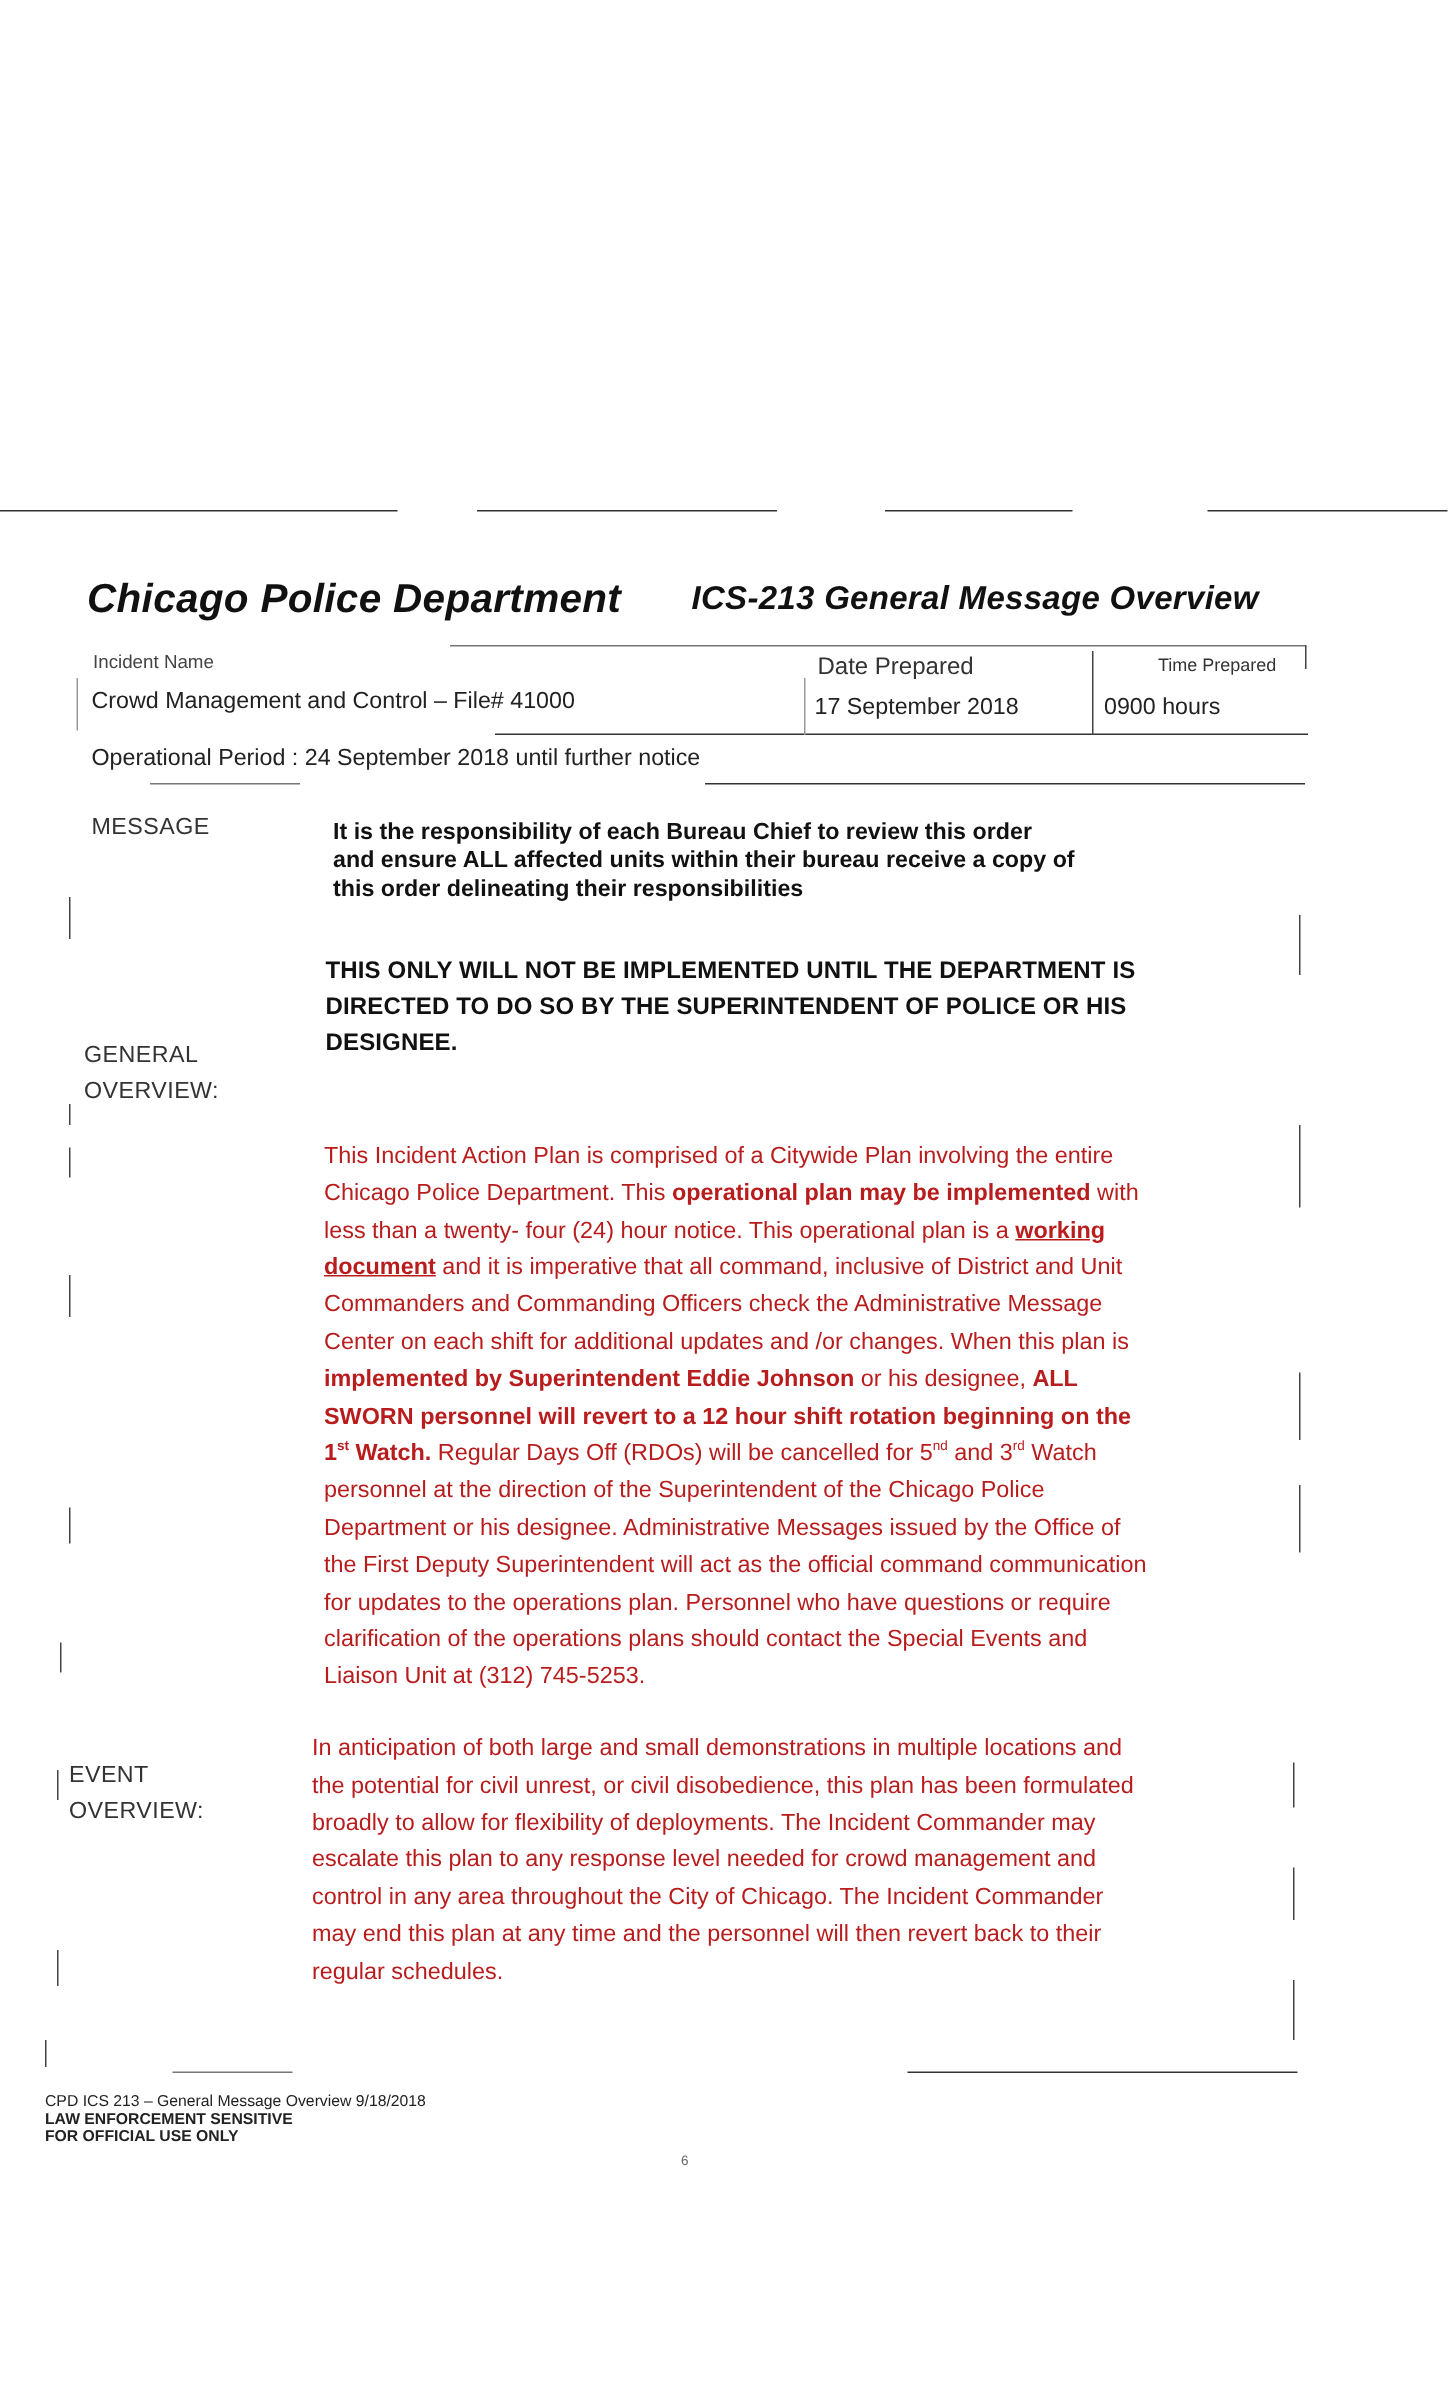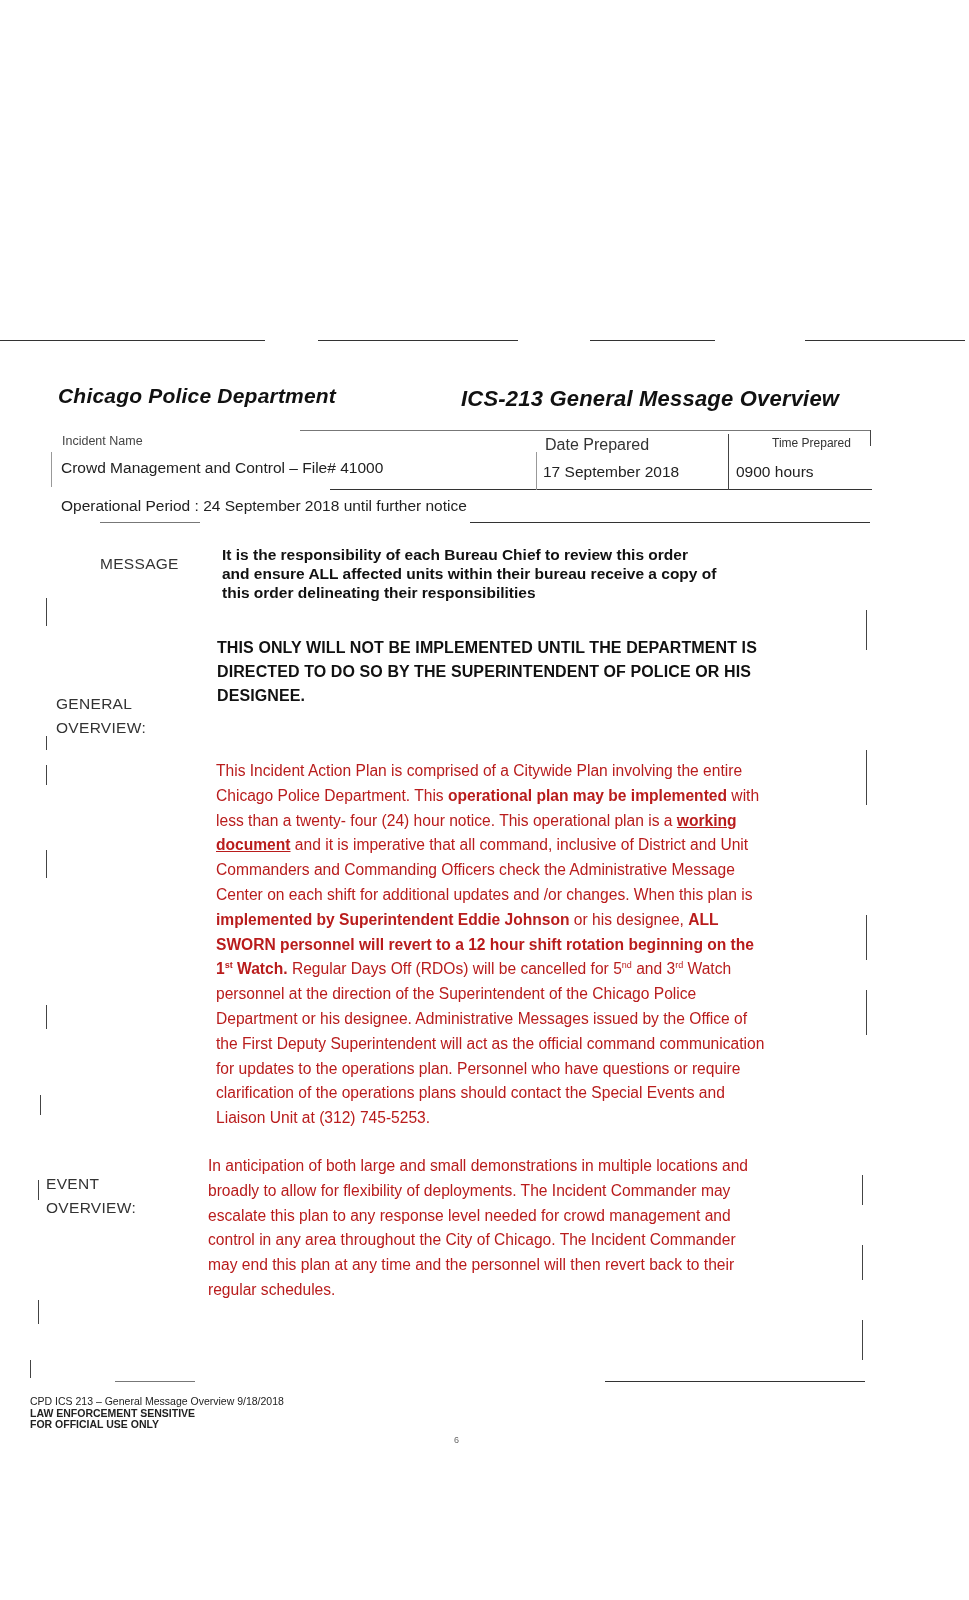--- a/index.html
+++ b/index.html
@@ -3,21 +3,21 @@
   <meta charset="utf-8">
   <style>
     html, body { margin: 0; padding: 0; background: #ffffff; }
     body { width: 969px; height: 1600px; position: relative; overflow: hidden;
            font-family: "Liberation Sans", sans-serif; color: #1a1a1a; }
     .abs { position: absolute; }
     .rule { position: absolute; height: 1px; background: #333; }
     .rule.thin { background: #777; }
     .vrule { position: absolute; width: 1px; background: #444; }
     .vrule.light { background: #999; }
-    .hdr-title { font-style: italic; font-weight: bold; font-size: 21px; color: #111; letter-spacing: 0.2px; }
+    .hdr-title { font-style: italic; font-weight: bold; font-size: 27px; color: #111; letter-spacing: 0.2px; }
     .small-label { font-size: 12.5px; color: #444; }
     .field-label { font-size: 15.5px; color: #333; }
     .field-val { font-size: 15.5px; color: #222; }
     .sec-label { font-size: 15.5px; color: #333; letter-spacing: 0.3px; }
     .body-text { font-size: 15.6px; line-height: 24.8px; color: #b91c1c; }
     .bold-block { font-weight: bold; font-size: 15.5px; line-height: 19px; color: #111; }
     .caps-block { font-weight: bold; font-size: 16px; line-height: 24px; color: #111; letter-spacing: 0.1px; }
     .b { font-weight: bold; }
     .u { text-decoration: underline; font-weight: bold; }
     sup { font-size: 9px; line-height: 0; }
@@ -51,21 +51,21 @@
 <div class="abs field-label" style="left:772px;top:436px;font-size:12px;text-align:center;">Time Prepared</div>
 <div class="abs field-val" style="left:736px;top:463px;">0900 hours</div>
 
 <div class="abs field-val" style="left:61px;top:497px;">
   <span>Operational Period :</span>
   <span>24 September 2018 until further notice</span>
 </div>
 <div class="rule thin" style="left:100px;top:522px;width:100px;"></div>
 <div class="rule" style="left:470px;top:522px;width:400px;"></div>
 
-<div class="abs sec-label" style="left:61px;top:555px;margin-left:39px;">MESSAGE</div>
+<div class="abs sec-label" style="left:61px;top:543px;">MESSAGE</div>
 <div class="abs bold-block" style="left:222px;top:545px;">
   <div>It is the responsibility of each Bureau Chief to review this order</div>
   <div>and ensure ALL affected units within their bureau receive a copy of</div>
   <div>this order delineating their responsibilities</div>
 </div>
 <div class="abs caps-block" style="left:217px;top:636px;">
   <div>THIS ONLY WILL NOT BE IMPLEMENTED UNTIL THE DEPARTMENT IS</div>
   <div>DIRECTED TO DO SO BY THE SUPERINTENDENT OF POLICE OR HIS</div>
   <div>DESIGNEE.</div>
 </div>
@@ -91,20 +91,21 @@
   <div>clarification of the operations plans  should contact the Special Events and</div>
   <div>Liaison Unit at (312) 745-5253.</div>
 </div>
 
 <div class="abs sec-label" style="left:46px;top:1172px;line-height:24px;">
   <div>EVENT</div>
   <div>OVERVIEW:</div>
 </div>
 <div class="abs body-text" style="left:208px;top:1154px;width:670px;">
   <div>In anticipation of both large and small demonstrations in multiple locations and</div>
+  <div>the potential for civil unrest, or civil disobedience, this plan has been formulated</div>
   <div>broadly to allow for flexibility of deployments.  The Incident  Commander may</div>
   <div>escalate this plan to any response level needed for crowd management and</div>
   <div>control in any area throughout the City of Chicago. The Incident Commander</div>
   <div>may end this plan at any time and the personnel will then revert back to their</div>
   <div>regular schedules.</div>
 </div>
 
 <div class="vrule" style="left:46px;top:598px;height:28px;"></div>
 <div class="vrule" style="left:46px;top:736px;height:14px;"></div>
 <div class="vrule" style="left:46px;top:765px;height:20px;"></div>

